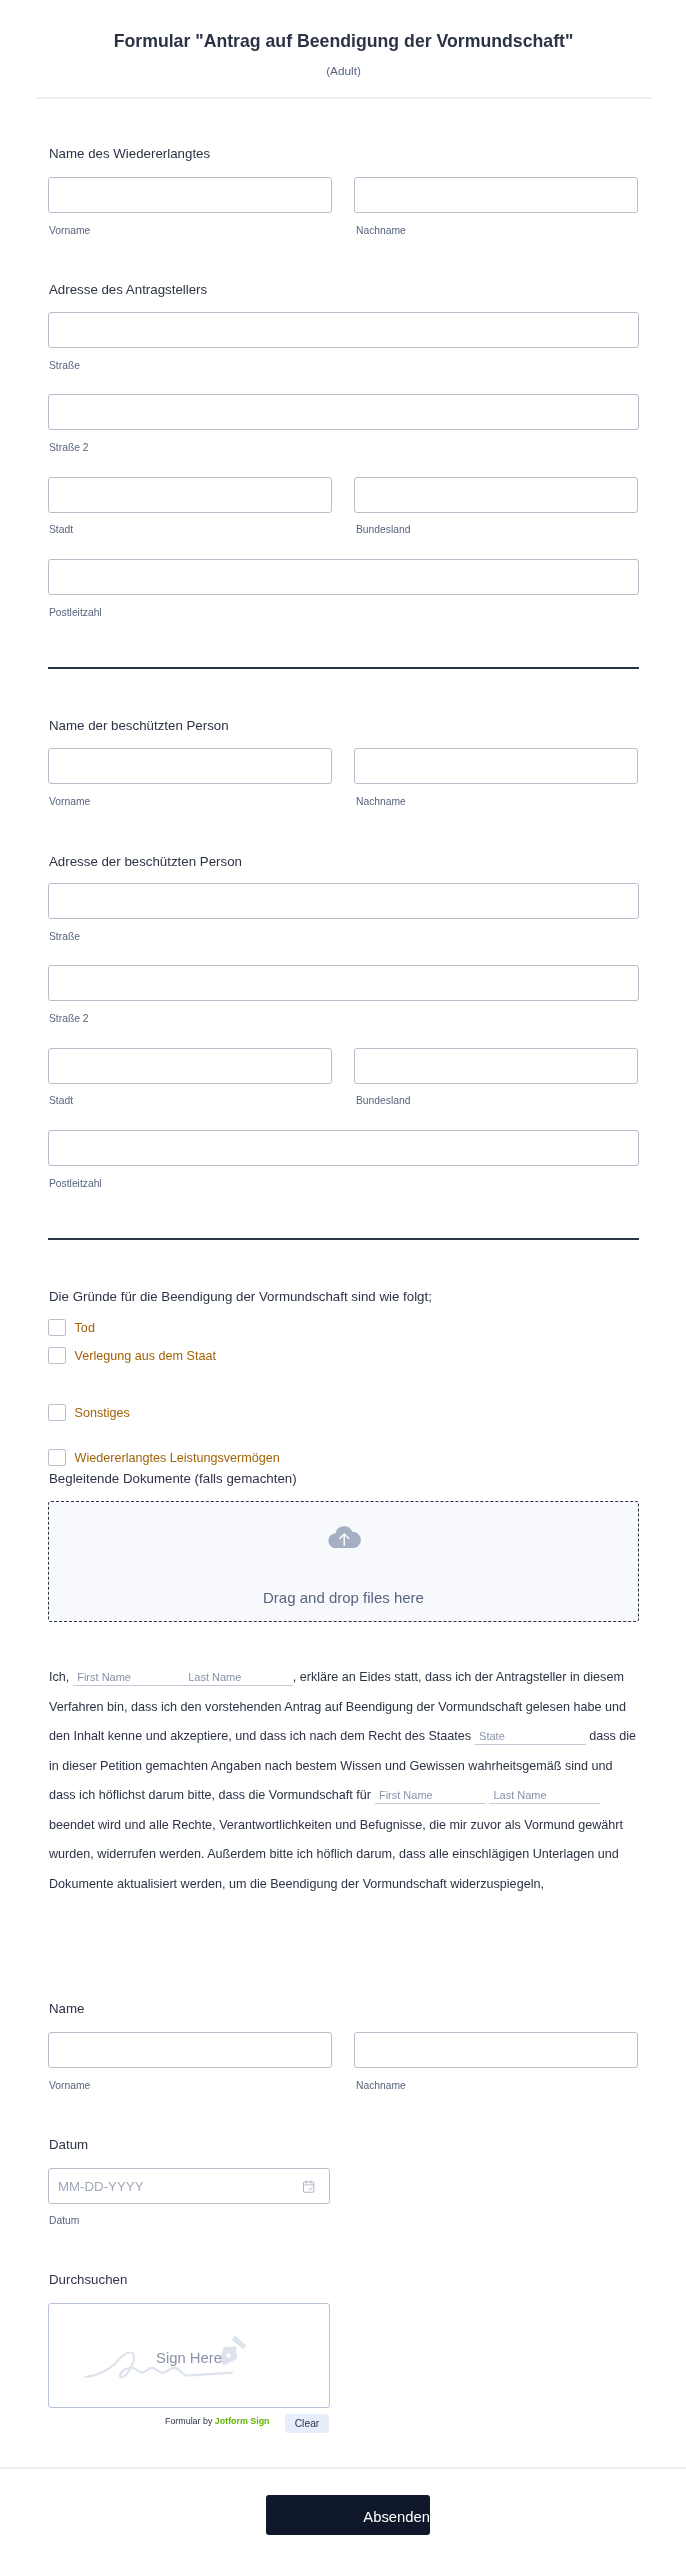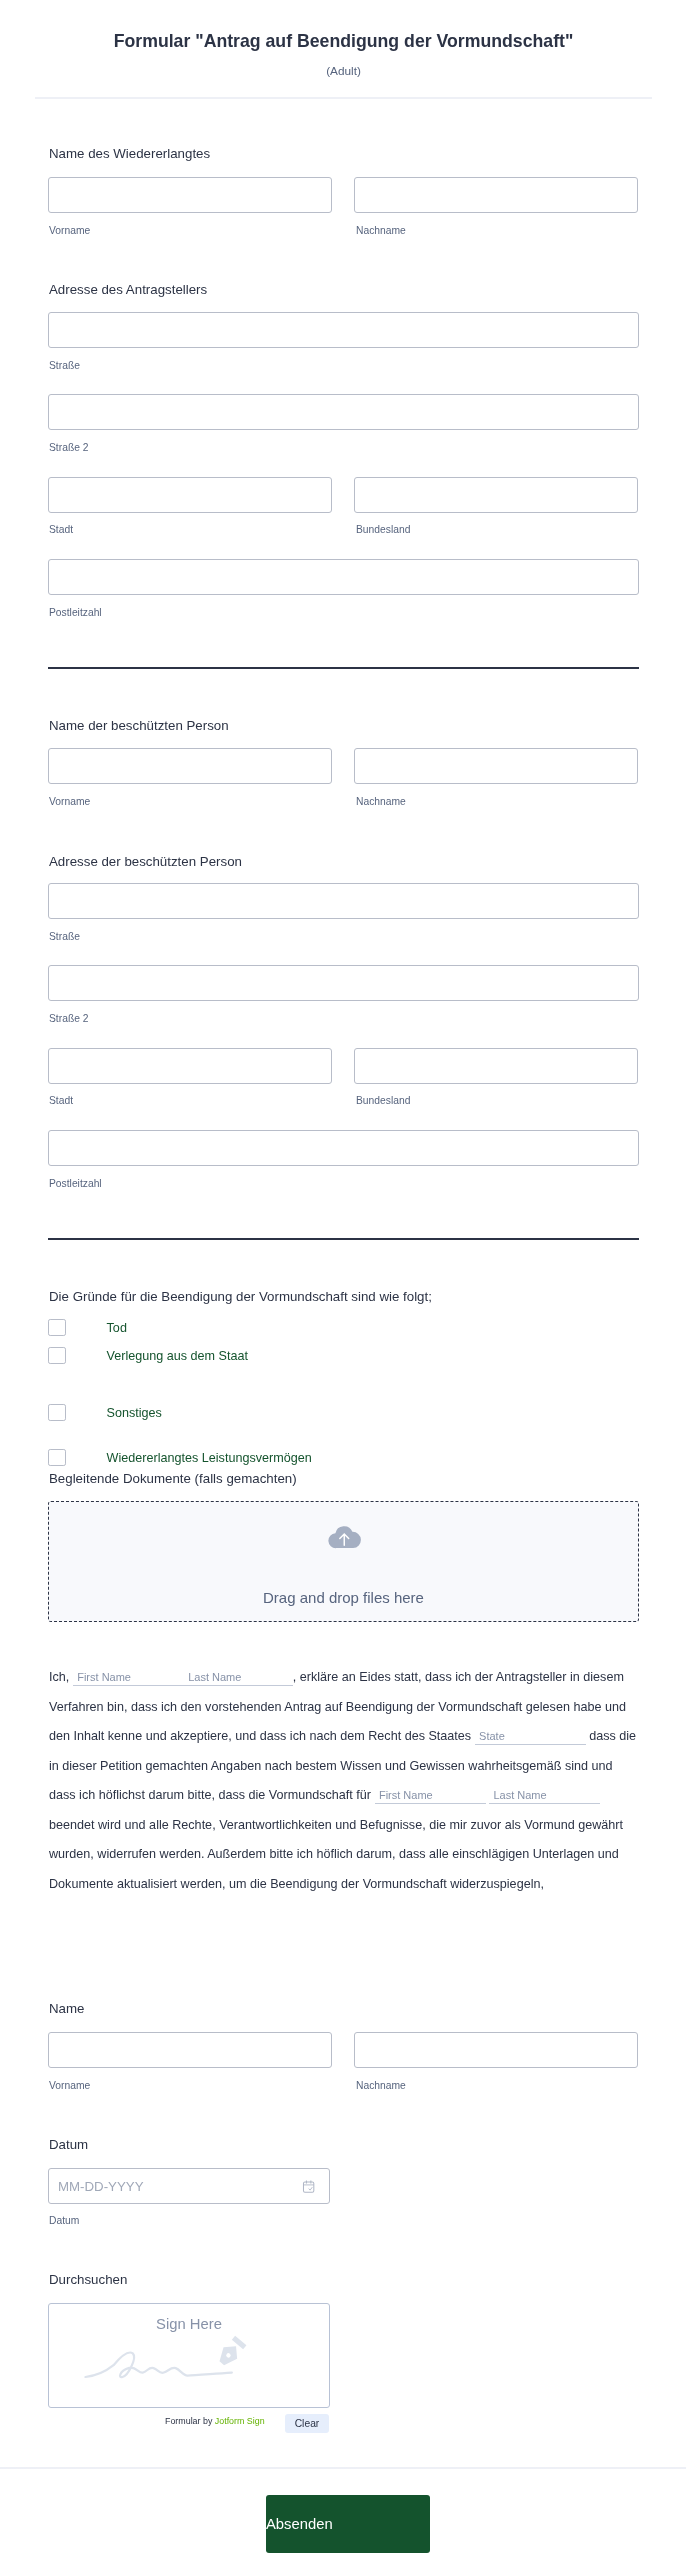--- a/index.html
+++ b/index.html
@@ -13,38 +13,38 @@
   .input { height: 36px; border: 0.7px solid #b8bdc9; border-radius: 3px; background: #fff; }
   .sub-label { font-size: 10.3px; color: #57647e; text-align: right; }
   .half-l { left: 48px; width: 284px; }
   .half-r { left: 354px; width: 284px; }
   .full { left: 48px; width: 591px; }
   .sub-l { left: 49px; }
   .sub-r { left: 356px; }
   .sep { left: 48px; width: 591px; height: 1.5px; background: #2c3345; }
   .cb-row { left: 48px; height: 19px; display: flex; align-items: center; }
   .cb { width: 17.7px; height: 17.7px; border: 0.7px solid #b8bdc9; border-radius: 2.2px; background: #fff; margin-right: 8.9px; }
-  .cb-label { font-size: 12.6px; color: #14532d; margin-left: 32px; }
+  .cb-label { font-size: 12.6px; color: #a16207; }
   .upload { left: 48px; top: 1501px; width: 591px; height: 121px; border: 0.7px dashed #2c3345; border-radius: 3px; background: #f8f9fc; text-align: center; }
   .upload-icon { position: absolute; left: 279px; top: 20.7px; width: 32.5px; height: 26.6px; }
   .upload-title { position: absolute; left: 0; width: 100%; top: 61px; font-size: 16.2px; font-weight: 600; color: #2c3345; }
   .upload-sub { position: absolute; left: 0; width: 100%; top: 87px; font-size: 15px; color: #57647e; }
   .para { left: 49px; width: 591px; top: 1663px; font-size: 12.6px; line-height: 29.5px; color: #2c3345; }
   .inl { display: inline-block; border-bottom: 0.7px solid #c3cad8; color: #8792a8; font-size: 11px; line-height: 16.2px; vertical-align: baseline; padding: 0 4.4px; }
   .date-input { left: 48px; top: 2168px; width: 282px; height: 36px; border: 0.7px solid #b8bdc9; border-radius: 3px; }
   .date-ph { position: absolute; left: 8.9px; top: 9.6px; font-size: 13.3px; color: #a0a8b8; }
   .date-icon { position: absolute; right: 13.3px; top: 10.3px; width: 13.3px; height: 14.8px; }
   .sig-box { left: 48px; top: 2303px; width: 282px; height: 105px; border: 0.7px solid #b8c2d5; border-radius: 3px; background: #fff; }
-  .sig-text { position: absolute; left: 0; width: 100%; top: 12px; text-align: center; font-size: 14.8px; color: #8792a8; }
+  .sig-text { position: absolute; left: 0; width: 100%; top: 46px; text-align: center; font-size: 14.8px; color: #8792a8; }
   .sig-art { position: absolute; left: 35px; top: 29.5px; width: 207px; height: 52px; }
   .powered { left: 165px; top: 2416px; font-size: 8.9px; color: #2c3345; }
-  .powered .brand { color: #64b200; font-weight: 400; text-align: right; }
+  .powered .brand { color: #64b200; font-weight: 700; text-align: right; }
   .clear-btn { left: 285px; top: 2414px; width: 44px; height: 19px; background: #e6eefc; border-radius: 3px; font-size: 10.3px; color: #2c3345; text-align: center; line-height: 19px; border: none; }
   .footer-line { left: 0; width: 687px; top: 2467px; height: 1.5px; background: #eef0f6; }
-  .submit { left: 266px; top: 2495px; width: 164px; height: 58px; background: #14532d; color: #fff; border-radius: 3px; font-size: 14.8px; text-align: left; line-height: 44px; border: none; }
+  .submit { left: 266px; top: 2495px; width: 164px; height: 40px; background: #0f172a; color: #fff; border-radius: 3px; font-size: 14.8px; text-align: right; line-height: 44px; border: none; }
 </style>
 </head>
 <body>
 
 <div class="abs title">Formular "Antrag auf Beendigung der Vormundschaft"</div>
 <div class="abs subtitle">(Adult)</div>
 <div class="abs hdr-divider"></div>
 
 <div class="abs q-label" style="top:146px">Name des Wiedererlangtes</div>
 <input class="abs input half-l" style="top: 177px;">

